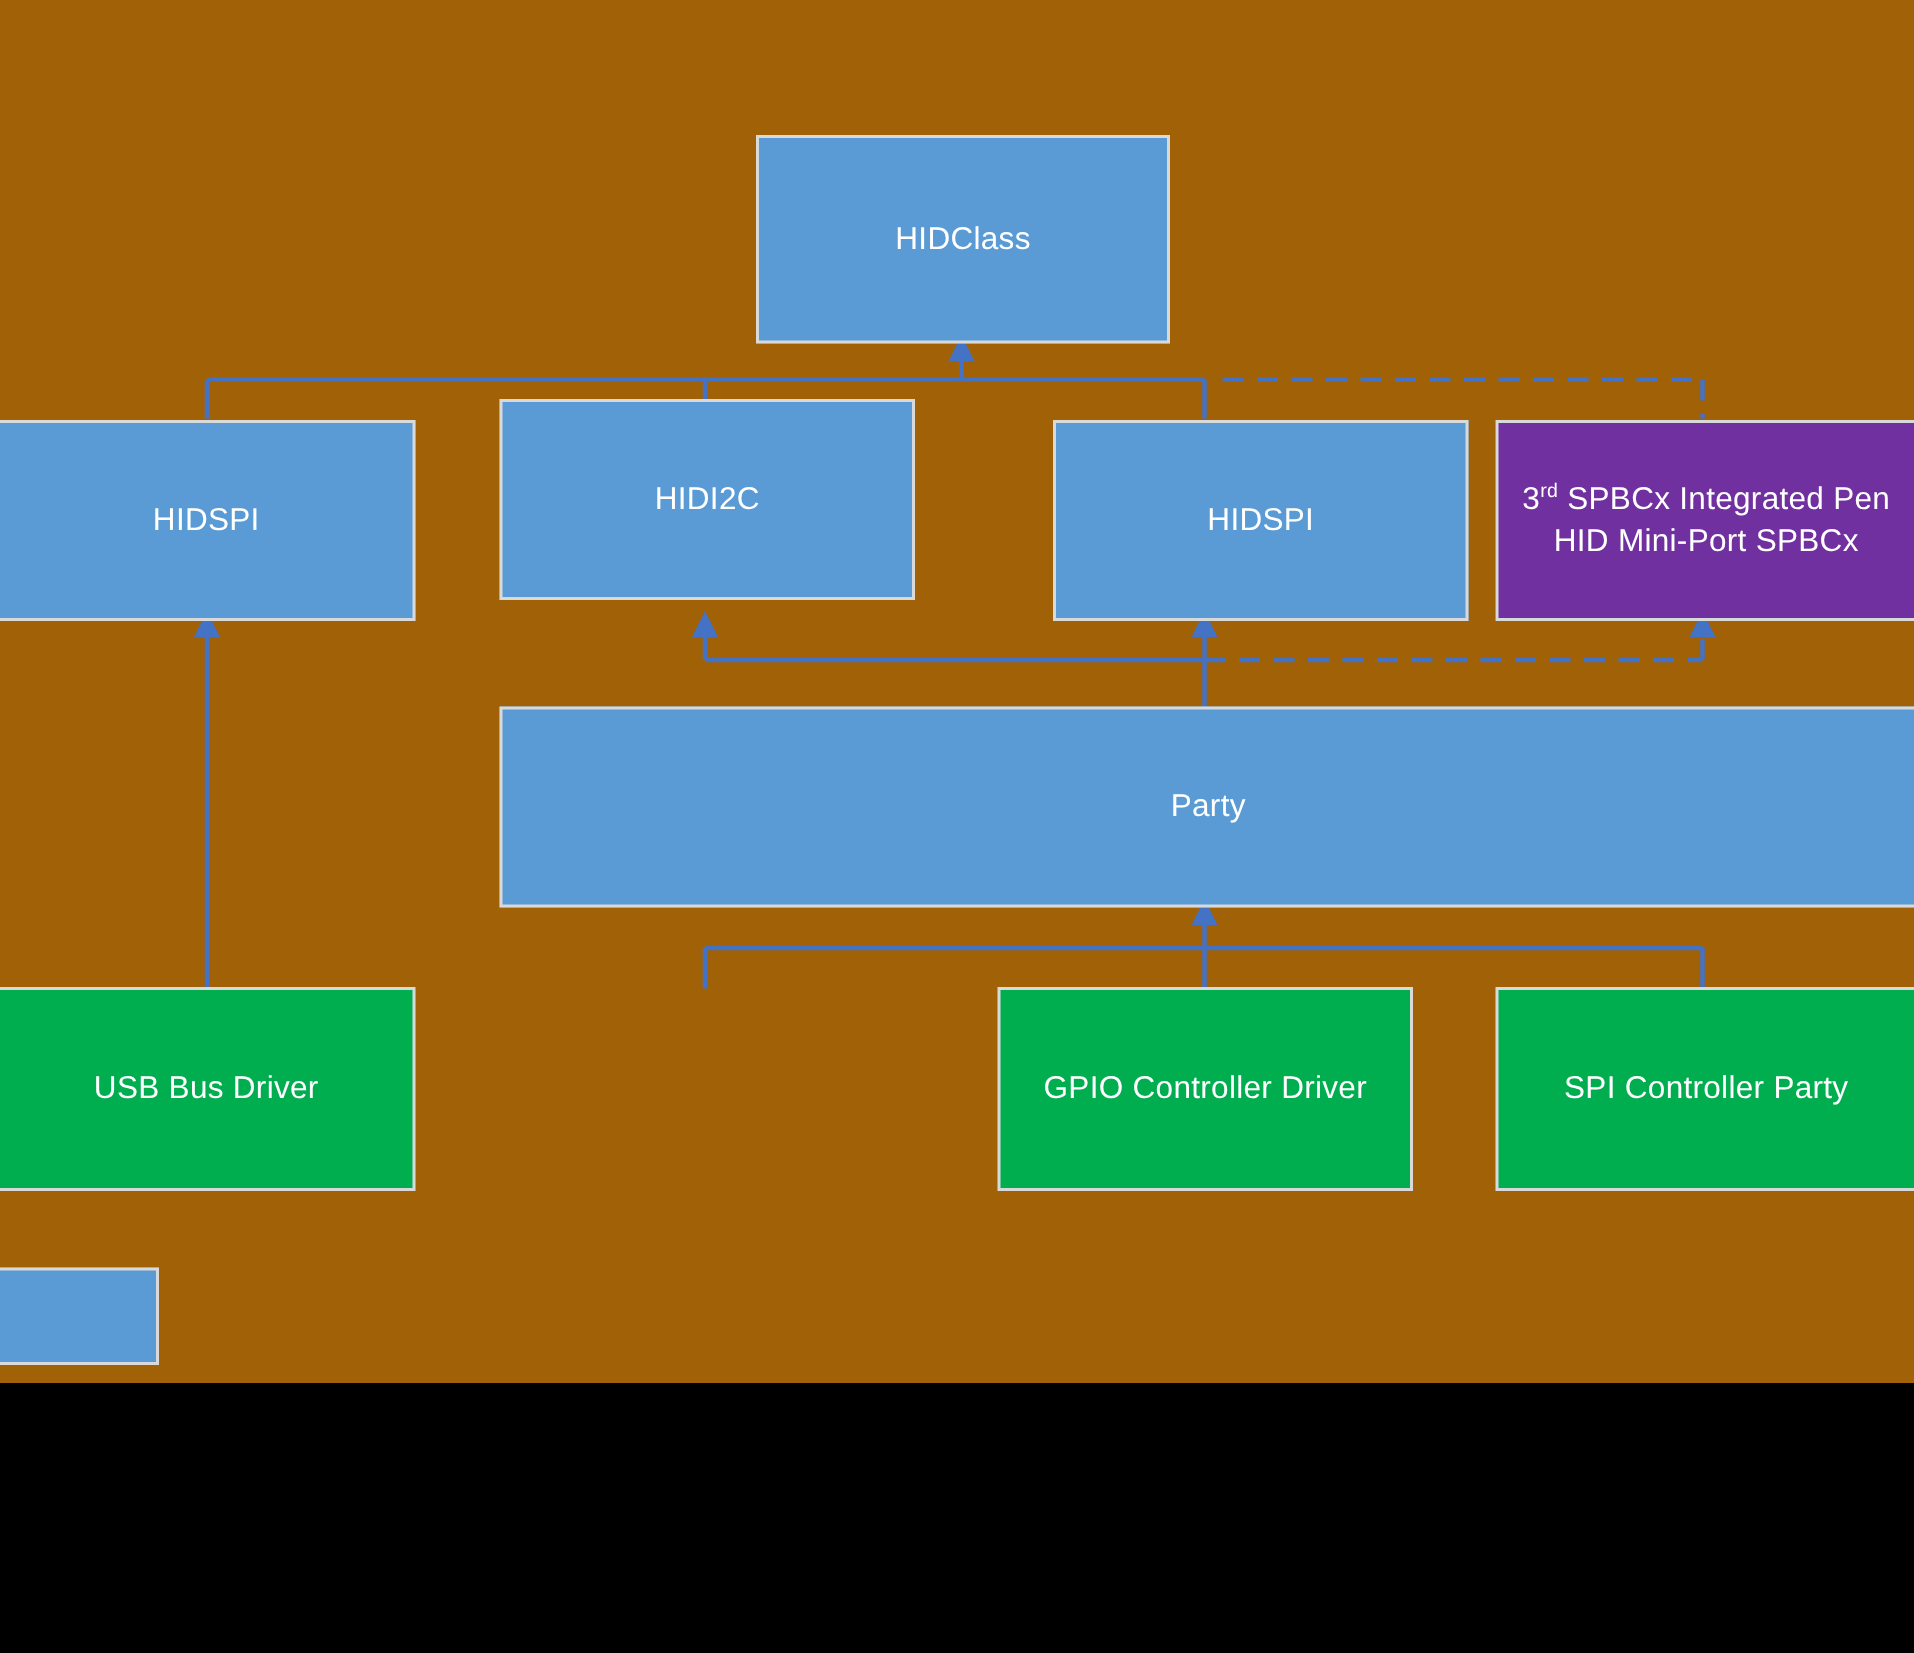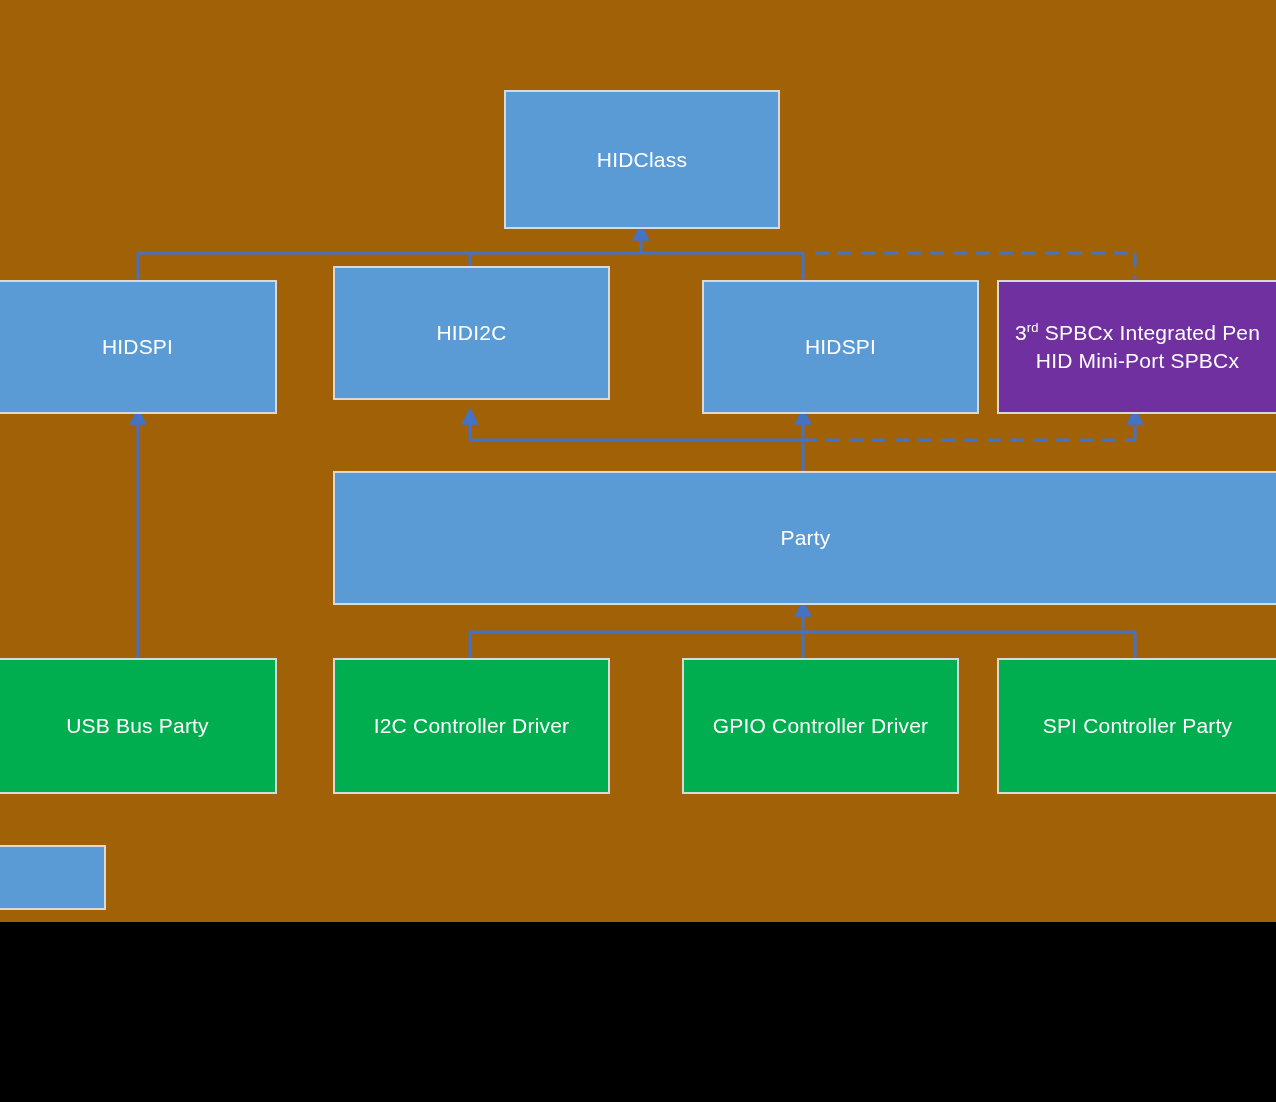--- a/index.html
+++ b/index.html
@@ -129,28 +129,25 @@
       <span><span>3</span><sup>rd</sup><span> SPBCx Integrated Pen</span></span><br>
       <span>HID Mini-Port SPBCx</span>
     </span>
   </div>
 
   <div class="node node-blue" style="left:333px; top:471px; width:945px; height:134px;">
     <span class="node-label">Party</span>
   </div>
 
   <div class="node node-green" style="left:-2px; top:658px; width:279px; height:136px;">
-    <span class="node-label">USB Bus Party</span>
+    <span class="node-label">USB Bus Driver</span>
   </div>
 
-  <div class="node node-green" style="left:333px; top:658px; width:277px; height:136px;">
-    <span class="node-label">I2C Controller Driver</span>
-  </div>
 
-  <div class="node node-green" style="left:665px; top:658px; width:277px; height:136px;margin-left:17px;">
+  <div class="node node-green" style="left:665px; top:658px; width:277px; height:136px;">
     <span class="node-label">GPIO Controller Driver</span>
   </div>
 
   <div class="node node-green" style="left:997px; top:658px; width:281px; height:136px;">
     <span class="node-label">SPI Controller Party</span>
   </div>
 
   <div class="legend-swatch node-blue" style="left:-2px; top:845px; width:108px; height:65px;"></div>
   <div class="legend-swatch node-green" style="left:-2px; top:940px; width:108px; height:65px;"></div>
   <div class="legend-swatch node-purple" style="left:-2px; top:1035px; width:108px; height:65px;"></div>

